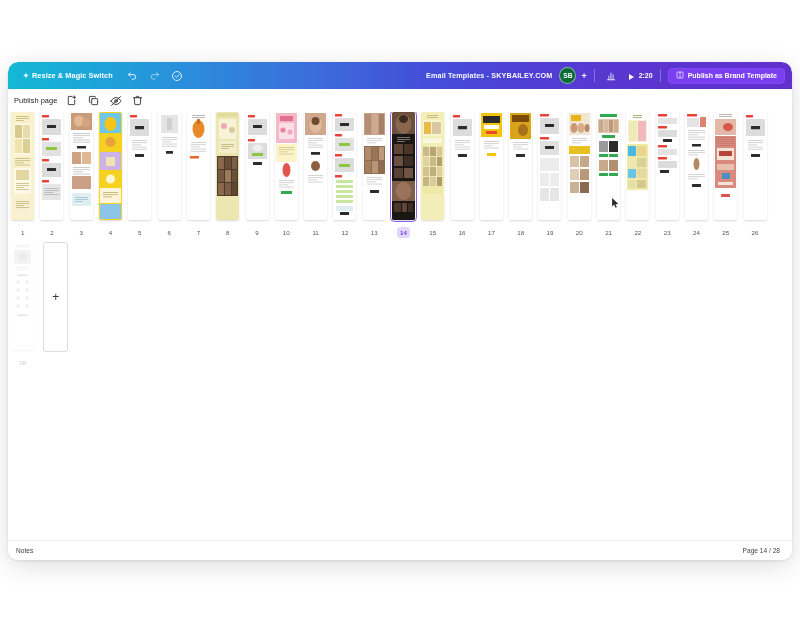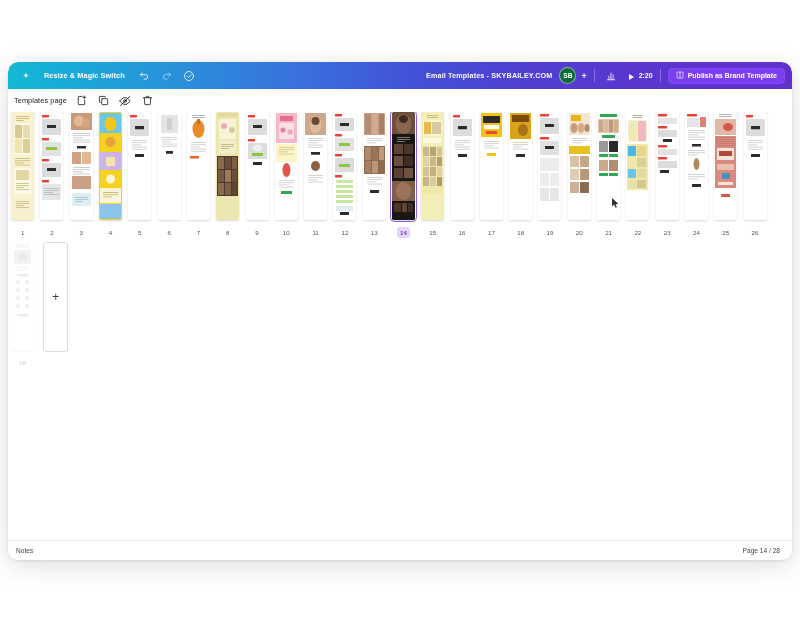--- a/index.html
+++ b/index.html
@@ -19,21 +19,21 @@
   
   .topbar{
     position:relative;height:27px;
     background:linear-gradient(90deg,#14b8d4 0%,#1aa8d8 9%,#2a8fdb 22%,#3a6fdc 38%,#4350d8 52%,#4f3fd2 66%,#5a36cf 80%,#6230cd 100%);
     display:flex;align-items:center;
     color:#fff;
     border-top-left-radius:10px;border-top-right-radius:10px;
   }
   .tb-left{display:flex;align-items:center;gap:4px;padding-left:8px;}
   .magic-pill{
-    display:flex;align-items:center;gap:15px;
+    display:flex;align-items:center;gap:3px;
     font-size:7.3px;font-weight:bold;letter-spacing:.1px;
     color:#ffffff;padding:3px 7px;border-radius:5px;
   }
   .spark{font-size:7px;line-height:1;}
   .tb-icon{
     width:18px;height:18px;display:flex;align-items:center;justify-content:center;
     opacity:.92;
   }
   .tb-icon svg{display:block;}
   .tb-right{
@@ -192,21 +192,21 @@
             <rect x="3" y="3" width="18" height="18" rx="2"></rect>
               <line x1="12" y1="3" x2="12" y2="21"></line>
           </svg>
         </span>
         <span>Publish as Brand Template</span>
       </div>
     </div>
   </div>
 
   <div class="actionbar">
-    <span class="deselect">Templates page</span>
+    <span class="deselect">Publish page</span>
 
     <div class="act-icon">
       <svg width="11" height="11" viewBox="0 0 24 24" fill="none" stroke="#2b2b2b" stroke-width="1.9" stroke-linecap="round" stroke-linejoin="round">
         <path d="M13 3H6a1 1 0 0 0-1 1v16a1 1 0 0 0 1 1h12a1 1 0 0 0 1-1v-9"></path>
         <line x1="18" y1="2" x2="18" y2="8"></line>
           <line x1="15" y1="5" x2="21" y2="5"></line>
       </svg>
     </div>
 
     <div class="act-icon">

